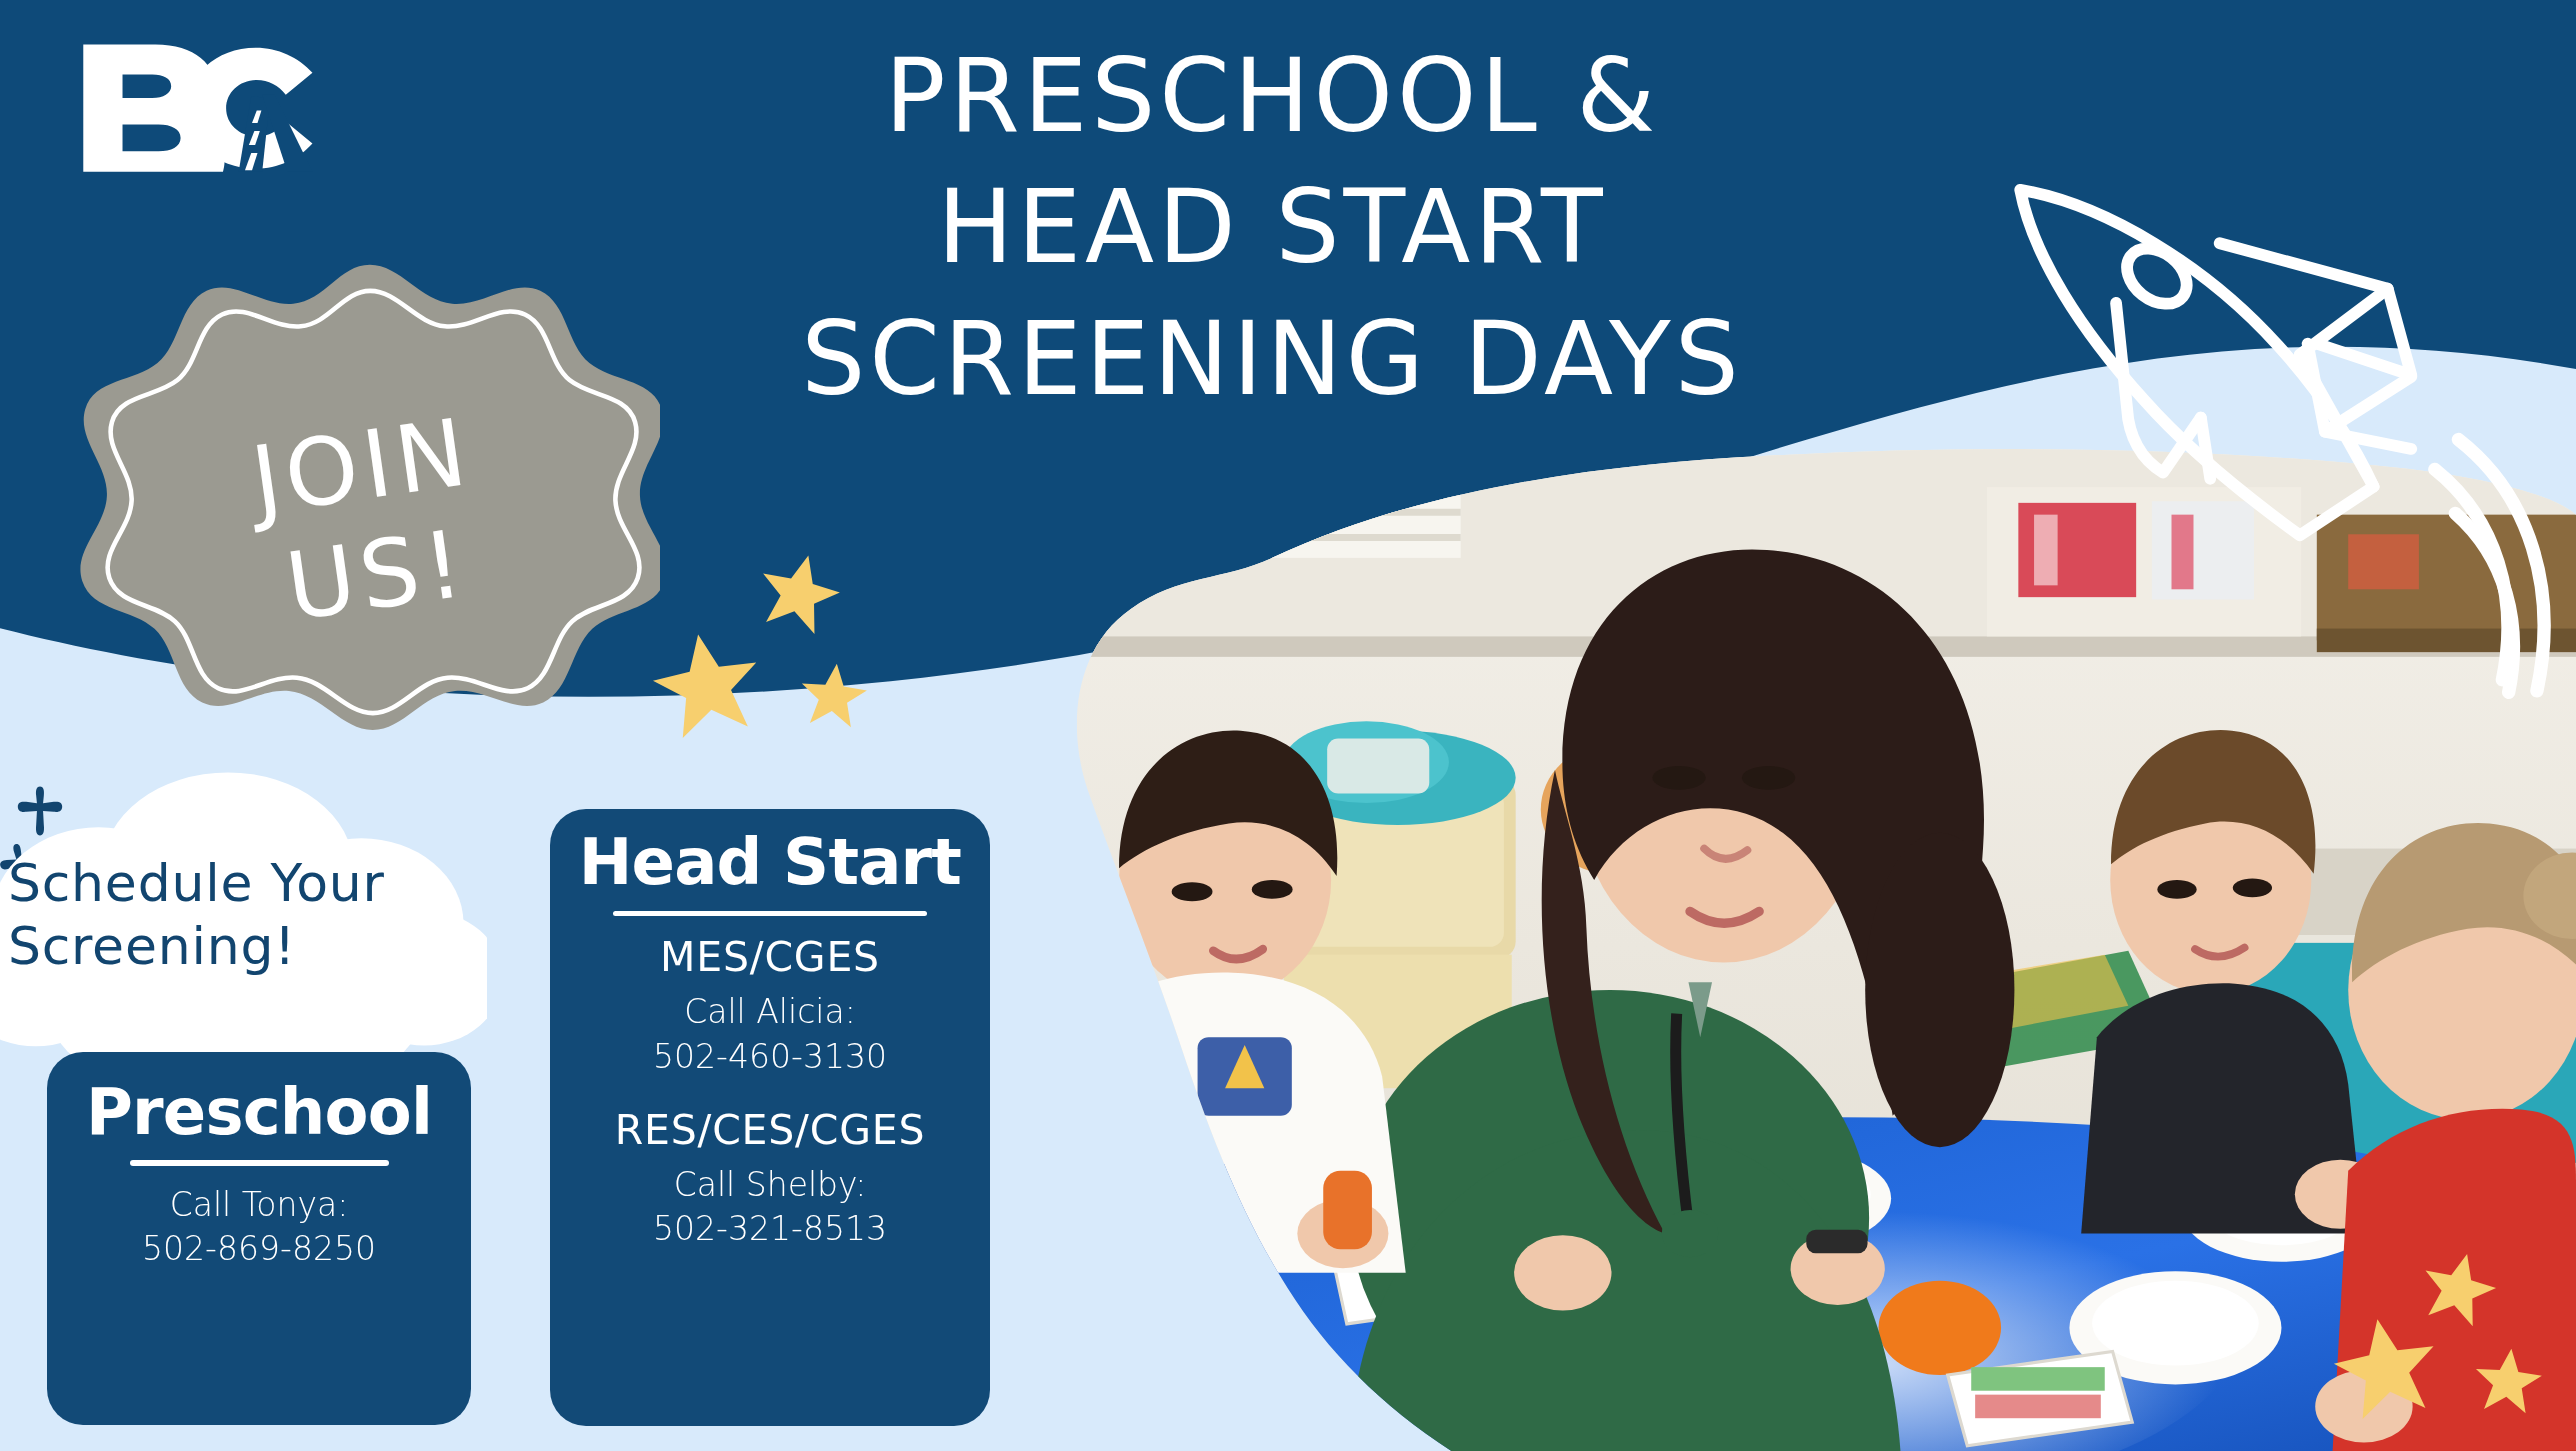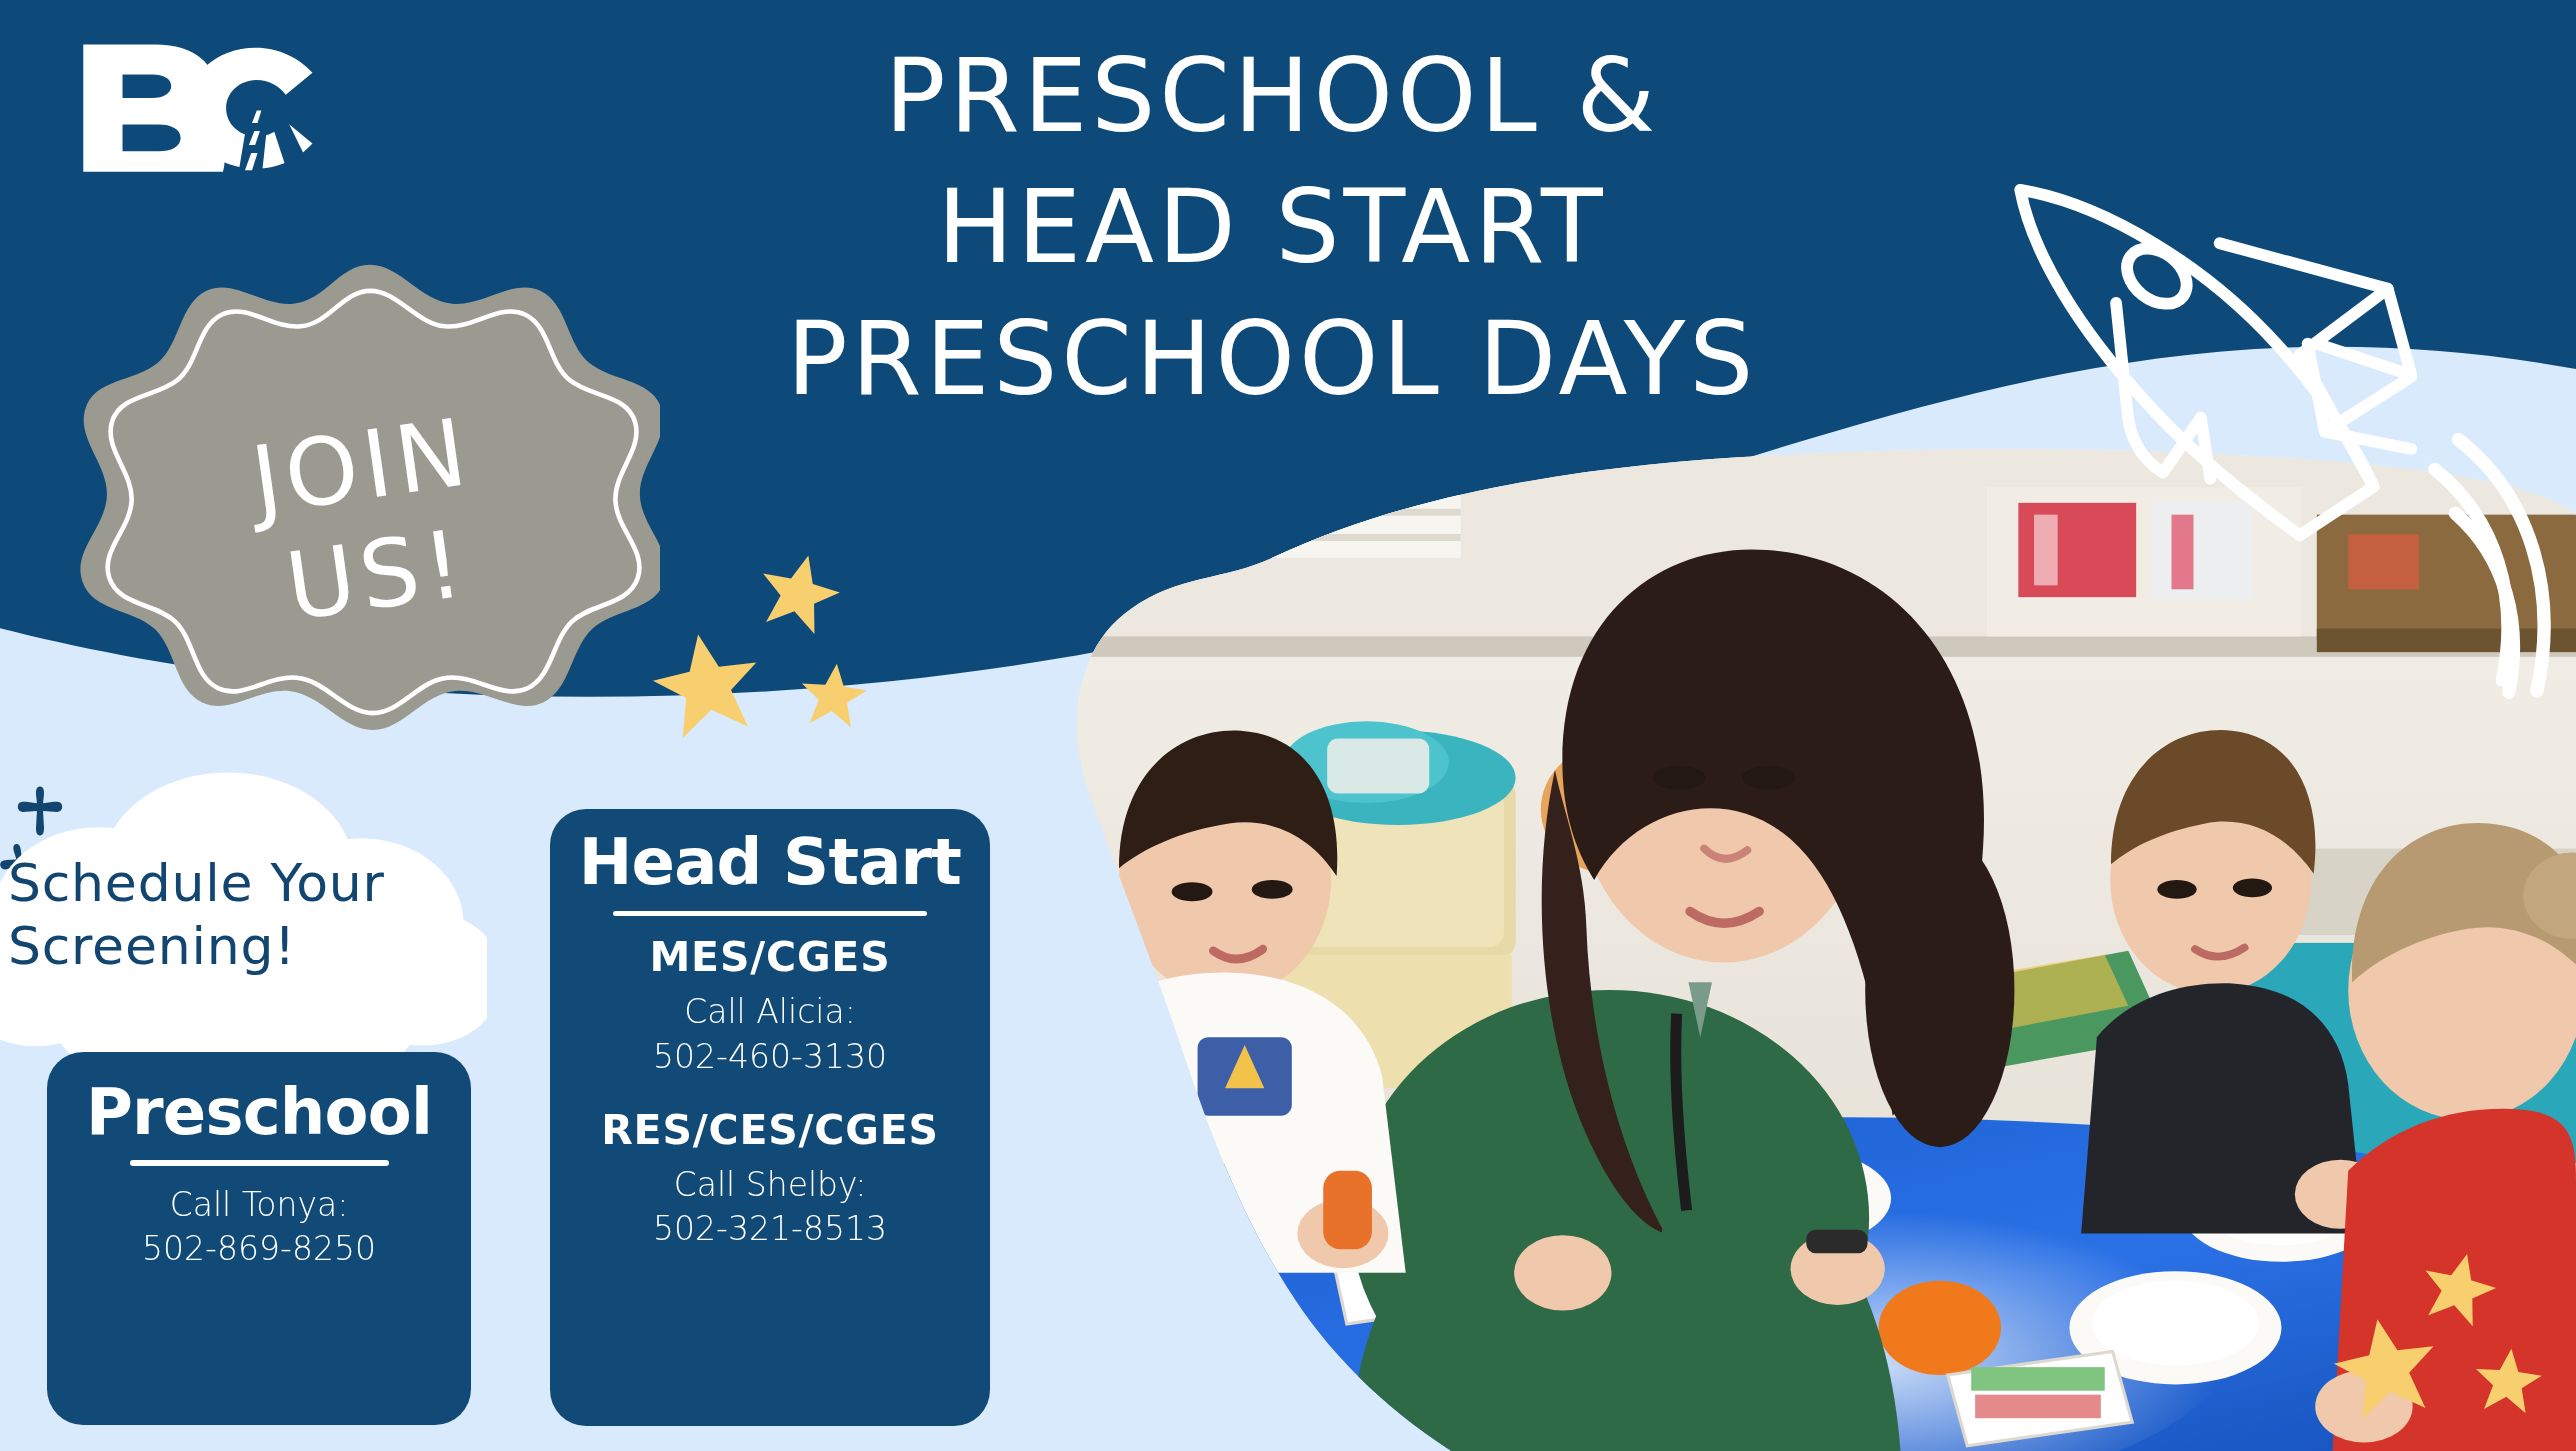--- a/index.html
+++ b/index.html
@@ -69,21 +69,21 @@
   .card-headstart{left:550px;top:809px;width:440px;height:597px;padding-top:20.4px;}
 
   .card-title{
     font-family:"DejaVu Sans",sans-serif;
     font-weight:bold;font-size:64px;line-height:1.05;letter-spacing:-0.8px;
   }
   .card-rule{height:5.5px;background:#ffffff;border-radius:3.1px;margin:14px 0 17.3px 0;}
   .card-preschool .card-rule{width:259px;}
   .card-headstart .card-rule{width:314px;}
   .card-sub{
-    font-family:"DejaVu Sans",sans-serif;font-weight:bold;
+    font-family:"DejaVu Sans",sans-serif;font-weight:normal;
     font-size:41px;letter-spacing:0.8px;line-height:1.2;
   }
   .card-line{
     font-family:"DejaVu Sans",sans-serif;font-weight:300;
     font-size:33px;line-height:1.34;letter-spacing:0px;
   }
   .gap{height:27px;}
   .gap-s{height:7.9px;}
 
   
@@ -287,21 +287,21 @@
         <polygon points="229,92 235,92 230,108 223,108"></polygon>
         <polygon points="226,118 233,118 227,136 219,136"></polygon>
         <polygon points="222,146 230,146 223,168 214,168"></polygon>
       </g>
     </svg>
   </div>
 
   <div class="title">
     <div>PRESCHOOL &amp;</div>
     <div>HEAD START</div>
-    <div>PRESCHOOL DAYS</div>
+    <div>SCREENING DAYS</div>
   </div>
 
   <div class="rocket">
     <svg viewBox="0 0 780 880" width="613" height="691">
       <g fill="none" stroke="#ffffff" stroke-width="15" stroke-linejoin="round" stroke-linecap="round">
         <path d="M42,52 C150,70 280,150 370,250 C430,316 470,382 492,430
                  L398,492 C340,450 262,390 200,320 C120,232 58,136 42,52 Z"></path>
         <ellipse cx="216" cy="162" rx="42" ry="30" transform="rotate(38 216 162)"></ellipse>
         <path d="M296,120 L510,178 L398,262"></path>
         <path d="M398,262 L492,430"></path>

